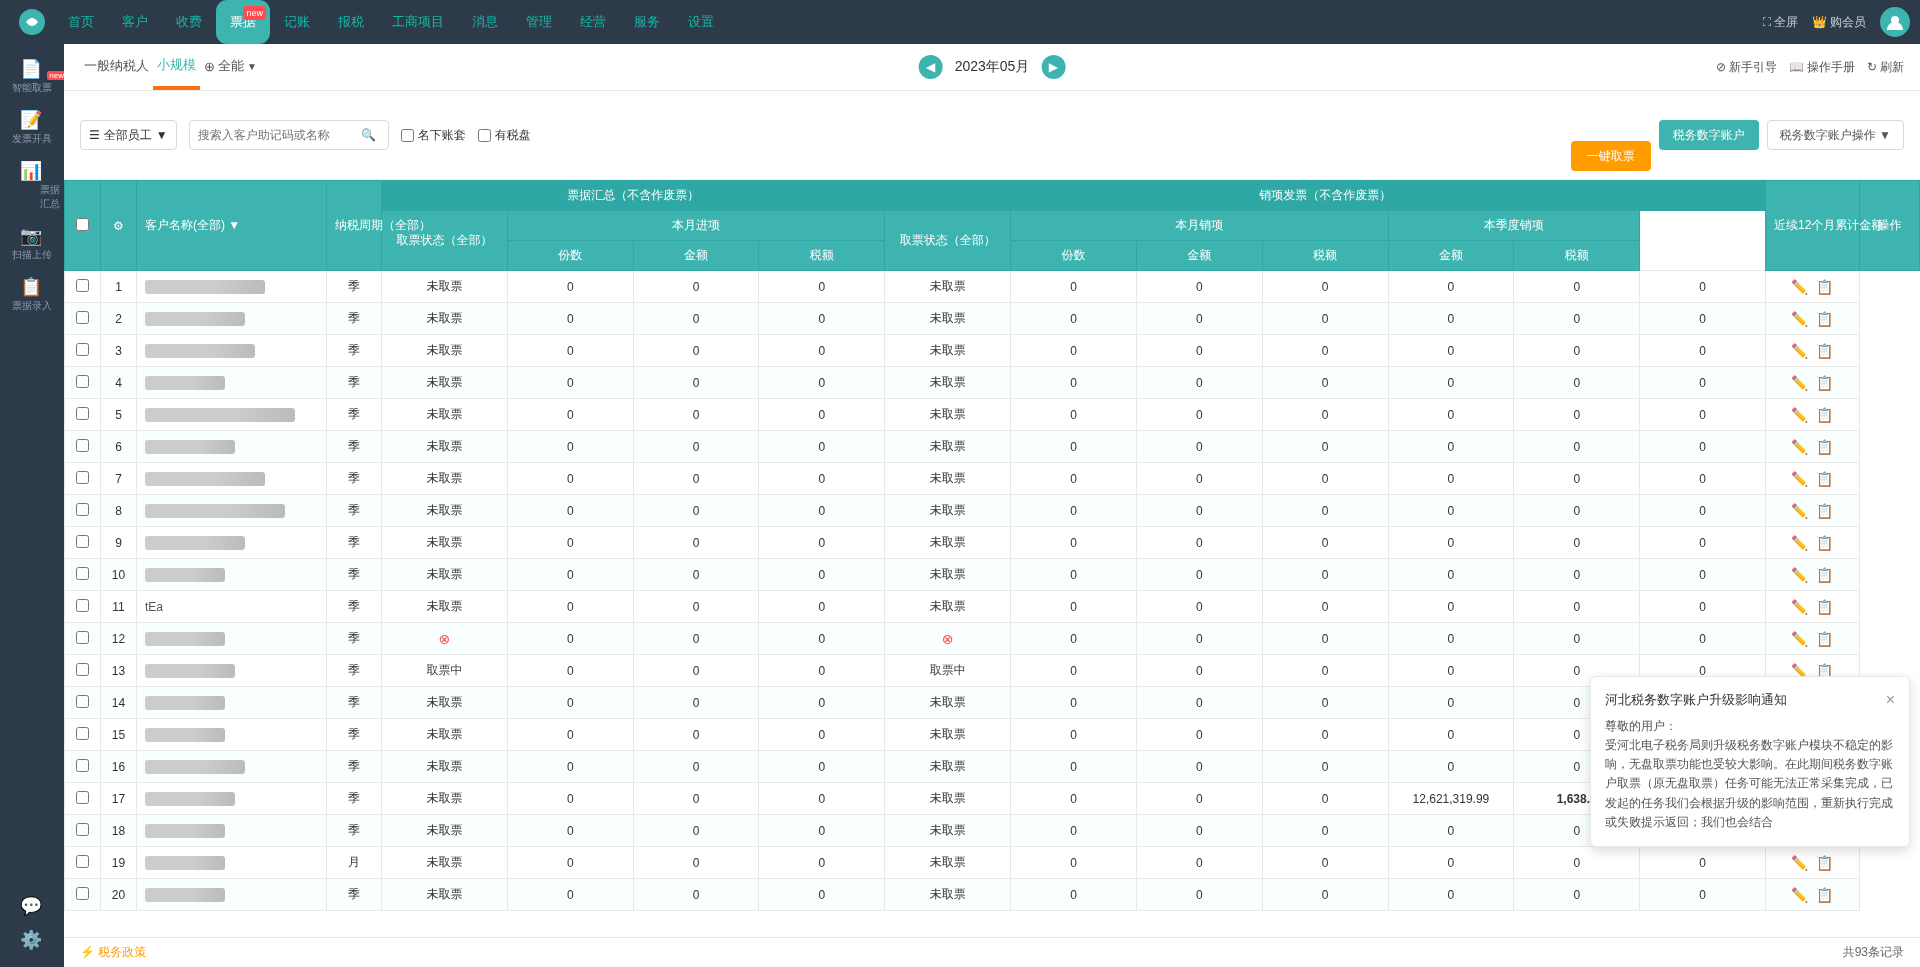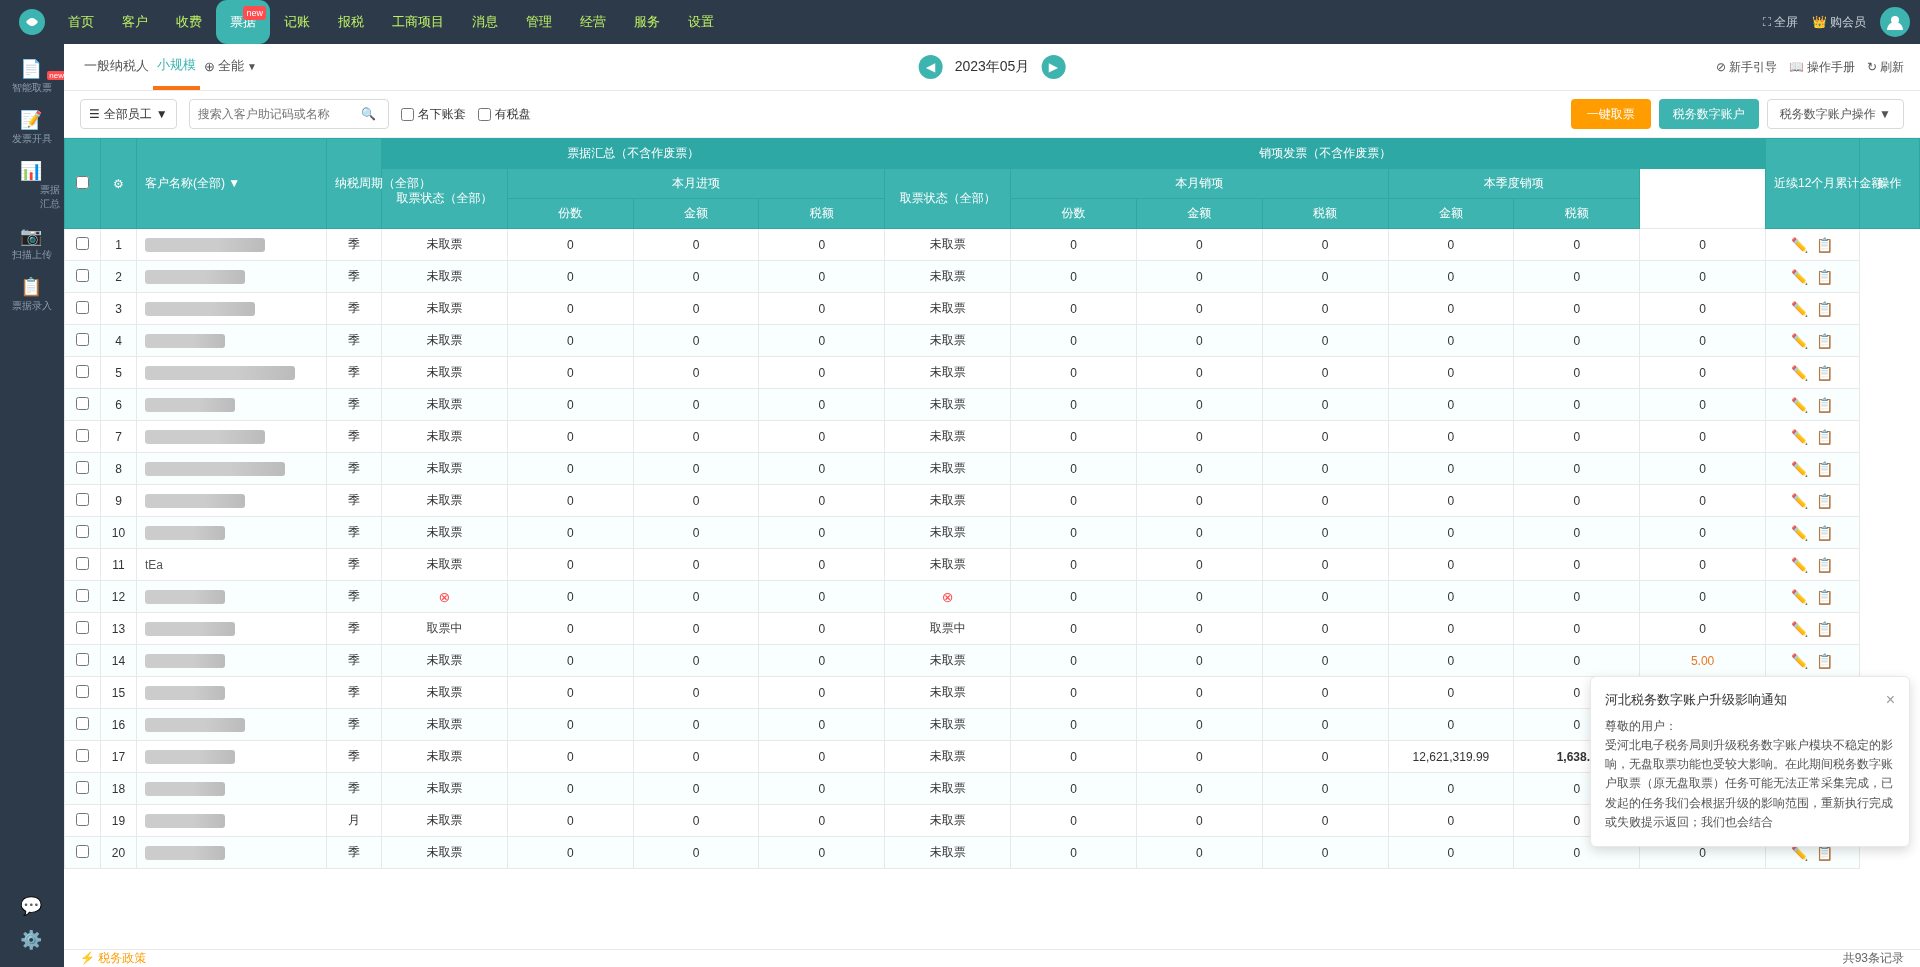--- a/index.html
+++ b/index.html
@@ -3,21 +3,21 @@
   <meta charset="utf-8">
   <style>
     * { box-sizing: border-box; margin: 0; padding: 0; }
     body { font-family: "Microsoft YaHei", "PingFang SC", Arial, sans-serif; font-size: 12px; background: #f0f2f5; color: #333; width: 1920px; min-height: 967px; overflow-x: hidden; }
 
     
     .top-nav { background: #2d3a4a; height: 44px; display: flex; align-items: center; padding: 0 10px; }
     .top-nav-logo { width: 44px; height: 44px; display: flex; align-items: center; justify-content: center; }
     .top-nav-logo svg { width: 28px; height: 28px; }
     .top-nav-items { display: flex; align-items: center; flex: 1; }
-    .top-nav-item { color: #bef264; padding: 0 14px; height: 44px; display: flex; align-items: center; cursor: pointer; font-size: 13px; position: relative; white-space: nowrap; }
+    .top-nav-item { color: #14b8a6; padding: 0 14px; height: 44px; display: flex; align-items: center; cursor: pointer; font-size: 13px; position: relative; white-space: nowrap; }
     .top-nav-item.active { background: #3db4b0; color: #fff; border-radius: 11px; }
     .top-nav-item .new-badge { background: #ff4d4f; color: #fff; font-size: 9px; padding: 0 3px; border-radius: 3px; position: absolute; top: 6px; right: 4px; line-height: 14px; }
     .top-nav-right { display: flex; align-items: center; gap: 14px; color: #c8d0d8; font-size: 12px; margin-left: auto; }
     .top-nav-right-item { display: flex; align-items: center; gap: 3px; cursor: pointer; }
     .avatar { width: 30px; height: 30px; border-radius: 50%; background: #3db4b0; display: flex; align-items: center; justify-content: center; color: #fff; }
 
     
     .layout { display: flex; height: calc(967px - 44px); }
     .sidebar { width: 64px; background: #2d3a4a; display: flex; flex-direction: column; align-items: center; padding-top: 8px; }
     .sidebar-item { display: flex; flex-direction: column; align-items: center; padding: 8px 4px; cursor: pointer; color: #8a9bab; font-size: 10px; width: 100%; text-align: center; gap: 3px; }
@@ -29,21 +29,21 @@
     .tab { padding: 12px 4px; cursor: pointer; color: #555; font-size: 13px; border-bottom: 2px solid transparent; }
     .tab.active { color: #3db4b0; border-bottom: 4px solid #f97316; font-weight: 500; }
     .month-nav-btn { width: 24px; height: 24px; border-radius: 50%; background: #3db4b0; color: #fff; border: none; cursor: pointer; display: flex; align-items: center; justify-content: center; font-size: 12px; }
 
     
     .filter-bar { background: #fff; padding: 8px 16px; display: flex; align-items: center; gap: 12px; border-bottom: 1px solid #f0f0f0; }
     .staff-select { border: 1px solid #d9d9d9; border-radius: 4px; padding: 4px 8px; font-size: 12px; display: flex; align-items: center; gap: 4px; cursor: pointer; background: #fff; height: 30px; }
     .search-input { border: 1px solid #d9d9d9; border-radius: 4px; padding: 4px 8px; font-size: 12px; width: 200px; height: 30px; display: flex; align-items: center; gap: 4px; }
     .search-input input { border: none; outline: none; font-size: 12px; width: 160px; }
     .checkbox-item { display: flex; align-items: center; gap: 4px; font-size: 12px; }
-    .btn-primary { background: #ff9c00; color: #fff; border: none; border-radius: 4px; padding: 6px 16px; font-size: 12px; cursor: pointer; white-space: nowrap; height: 30px; }
+    .btn-primary { background: #ff9c00; color: #fff; border: none; border-radius: 4px; padding: 6px 16px; font-size: 12px; cursor: pointer; white-space: nowrap; height: 30px; margin-top: 42px; }
     .btn-teal { background: #3db4b0; color: #fff; border: none; border-radius: 4px; padding: 6px 14px; font-size: 12px; cursor: pointer; white-space: nowrap; height: 30px; display: flex; align-items: center; gap: 3px; }
     .btn-outline { background: #fff; color: #555; border: 1px solid #d9d9d9; border-radius: 4px; padding: 6px 12px; font-size: 12px; cursor: pointer; white-space: nowrap; height: 30px; display: flex; align-items: center; gap: 3px; }
 
     
     .table-wrapper { flex: 1; overflow: auto; padding: 0; background: #fff; }
     table { width: 100%; border-collapse: collapse; font-size: 12px; table-layout: fixed; }
     thead tr th { background: #3db4b0; color: #fff; padding: 6px 8px; text-align: center; border: 1px solid #2fa8a4; white-space: nowrap; font-weight: normal; font-size: 12px; }
     tbody tr { background: #fff; }
     tbody tr:nth-child(even) { background: #f9feff; }
     tbody td { padding: 7px 8px; border: 1px solid #e8e8e8; text-align: center; color: #333; white-space: nowrap; overflow: hidden; text-overflow: ellipsis; }
@@ -53,21 +53,21 @@
     .status-error { color: #ff4d4f; font-size: 14px; }
     .action-btn { cursor: pointer; color: #3db4b0; font-size: 14px; padding: 0 2px; }
 
     
     .notification-popup { position: fixed; right: 10px; bottom: 120px; width: 320px; background: #fff; border: 1px solid #e8e8e8; border-radius: 6px; box-shadow: 0 4px 12px rgba(0,0,0,0.15); padding: 14px; z-index: 100; }
     .notification-title { font-size: 13px; font-weight: 500; color: #333; margin-bottom: 8px; display: flex; justify-content: space-between; align-items: center; }
     .notification-body { font-size: 12px; color: #555; line-height: 1.6; }
     .notification-close { cursor: pointer; color: #999; font-size: 16px; }
 
     
-    .status-bar { background: #fff; padding: 0 16px; border-top: 1px solid #e8e8e8; display: flex; align-items: center; gap: 12px; font-size: 12px; color: #666; }
+    .status-bar { background: #fff; padding: 6px 16px; border-top: 1px solid #e8e8e8; display: flex; align-items: center; gap: 12px; font-size: 12px; color: #666; }
     .status-bar-link { color: #ff9c00; cursor: pointer; }
 
     .tabs-month-row { background: #fff; padding: 0 16px; display: flex; align-items: center; border-bottom: 1px solid #e8e8e8; position: relative; }
   </style>
 </head>
 <body>
 
 <div class="top-nav">
   <div class="top-nav-logo">
     <svg viewBox="0 0 28 28" fill="none">

